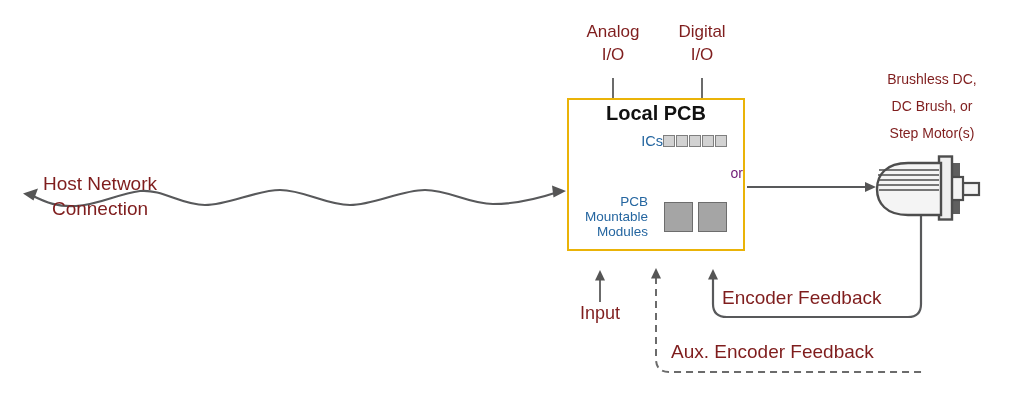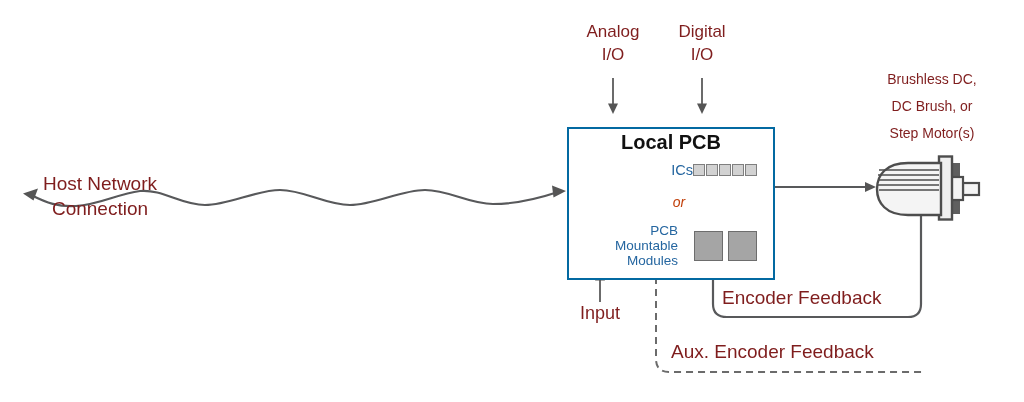--- a/index.html
+++ b/index.html
@@ -12,40 +12,40 @@
   .label{position:absolute;text-align:center;color:#7f1d1d;}
   .host-label{left:18px;top:127px;width:164px;font-size:19px;line-height:25px;margin-top:44px;}
   .analog-label{left:568px;top:20px;width:90px;font-size:17px;line-height:23px;}
   .digital-label{left:657px;top:20px;width:90px;font-size:17px;line-height:23px;}
   .motor-label{left:842px;top:66px;width:180px;font-size:14px;line-height:27px;}
   .sensor-label{left:555px;top:300px;width:90px;font-size:18px;line-height:27px;}
   .encoder-label{left:722px;top:287px;font-size:19px;text-align:left;white-space:nowrap;}
   .aux-label{left:671px;top:341px;font-size:19px;text-align:left;white-space:nowrap;}
 
   .pcb-box{
-    position:absolute;left:567px;top:127px;width:208px;height:153px;
-    box-sizing:border-box;border:2px solid #0369a1;background:#ffffff;
+    position:absolute;left:567px;top:98px;width:178px;height:153px;
+    box-sizing:border-box;border:2px solid #eab308;background:#ffffff;
   }
   .pcb-title{
     position:absolute;top:2px;left:0;right:0;text-align:center;
     font-size:20px;font-weight:bold;color:#111111;
   }
   .ics-row{
     position:absolute;top:33px;right:16px;display:flex;align-items:center;
   }
   .blue-text{color:#2566a0;}
   .ics-label{font-size:14.5px;}
   .ic-squares{display:flex;gap:1px;}
   .ic-square{
     width:12px;height:12px;box-sizing:border-box;
     background:#d2d2d2;border:1px solid #7f7f7f;
   }
   .or-label{
-    position:absolute;top:65px;left:0;right:0;text-align:center;
-    padding-left:16px;font-size:14px;font-style:italic;color:#c2410c;
+    position:absolute;top:65px;left:0;right:0;text-align:right;
+    padding-left:16px;font-size:14px;color:#701a75;
   }
   .modules-row{
     position:absolute;top:94px;right:16px;display:flex;align-items:center;gap:16px;
   }
   .modules-label{font-size:13.5px;line-height:15px;text-align:right;}
   .module-squares{display:flex;gap:5px;}
   .module-square{
     width:29px;height:30px;box-sizing:border-box;
     background:#a5a5a5;border:1px solid #6d6d6d;
   }

